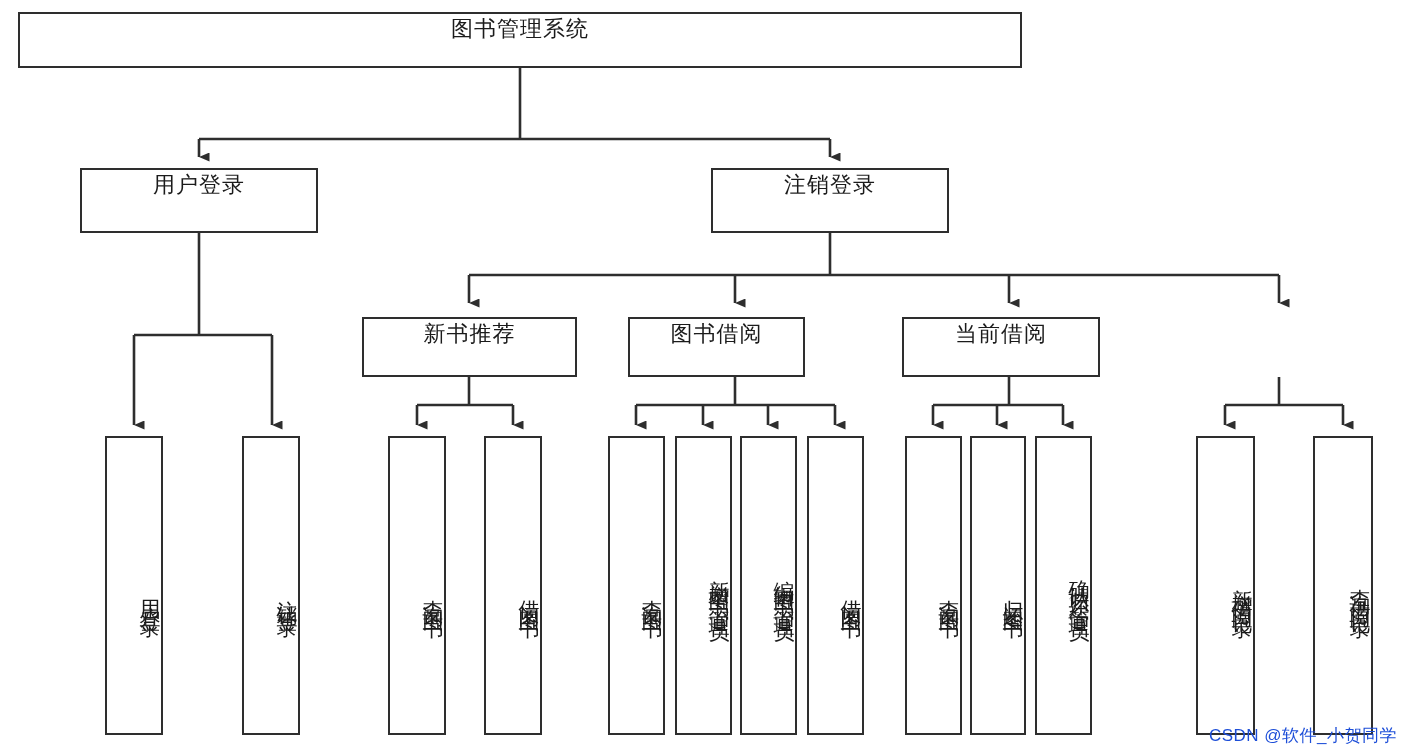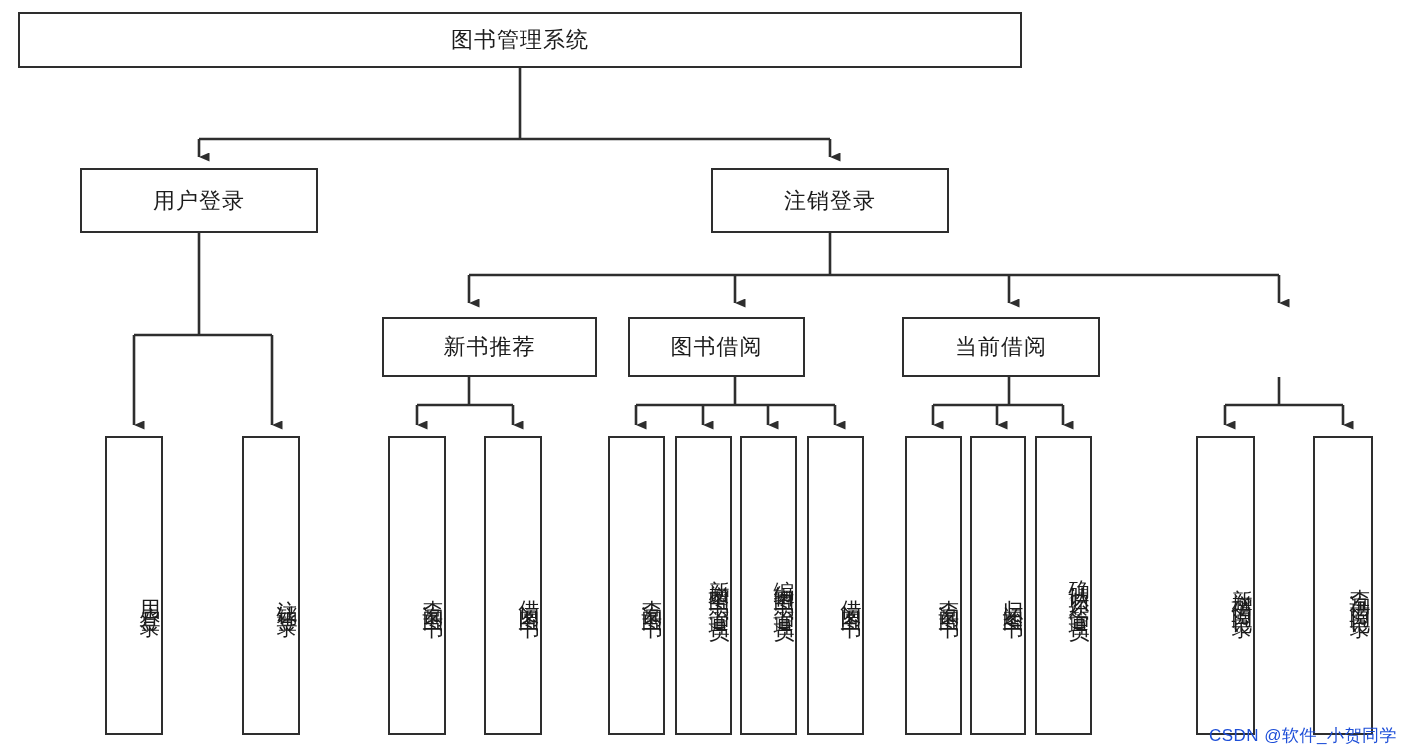--- a/index.html
+++ b/index.html
@@ -24,21 +24,20 @@
     width: 1405px;
     height: 747px;
     pointer-events: none;
   }
   .node {
     position: absolute;
     box-sizing: border-box;
     background: #ffffff;
     border: 2px solid #2e2e2e;
     display: flex;
-    align-items: center;
     justify-content: center;
     color: #1b1b1b;
     letter-spacing: 1px;
   }
   .node.h {
     font-size: 22px;
   }
   .node.root {
     font-size: 22px;
   }
@@ -128,21 +127,21 @@
     <span class="label">图书管理系统</span>
   </div>
 
   <div class="node h" style="left:80px; top:168px; width:238px; height:65px;">
     <span class="label">用户登录</span>
   </div>
   <div class="node h" style="left:711px; top:168px; width:238px; height:65px;">
     <span class="label">注销登录</span>
   </div>
 
-  <div class="node h" style="left:362px; top:317px; width:215px; height:60px;margin-left:20px;">
+  <div class="node h" style="left:362px; top:317px; width:215px; height:60px;">
     <span class="label">新书推荐</span>
   </div>
   <div class="node h" style="left:628px; top:317px; width:177px; height:60px;">
     <span class="label">图书借阅</span>
   </div>
   <div class="node h" style="left:902px; top:317px; width:198px; height:60px;">
     <span class="label">当前借阅</span>
   </div>
 
   <div class="node v" style="left:105px; top:436px; width:58px; height:299px;">

